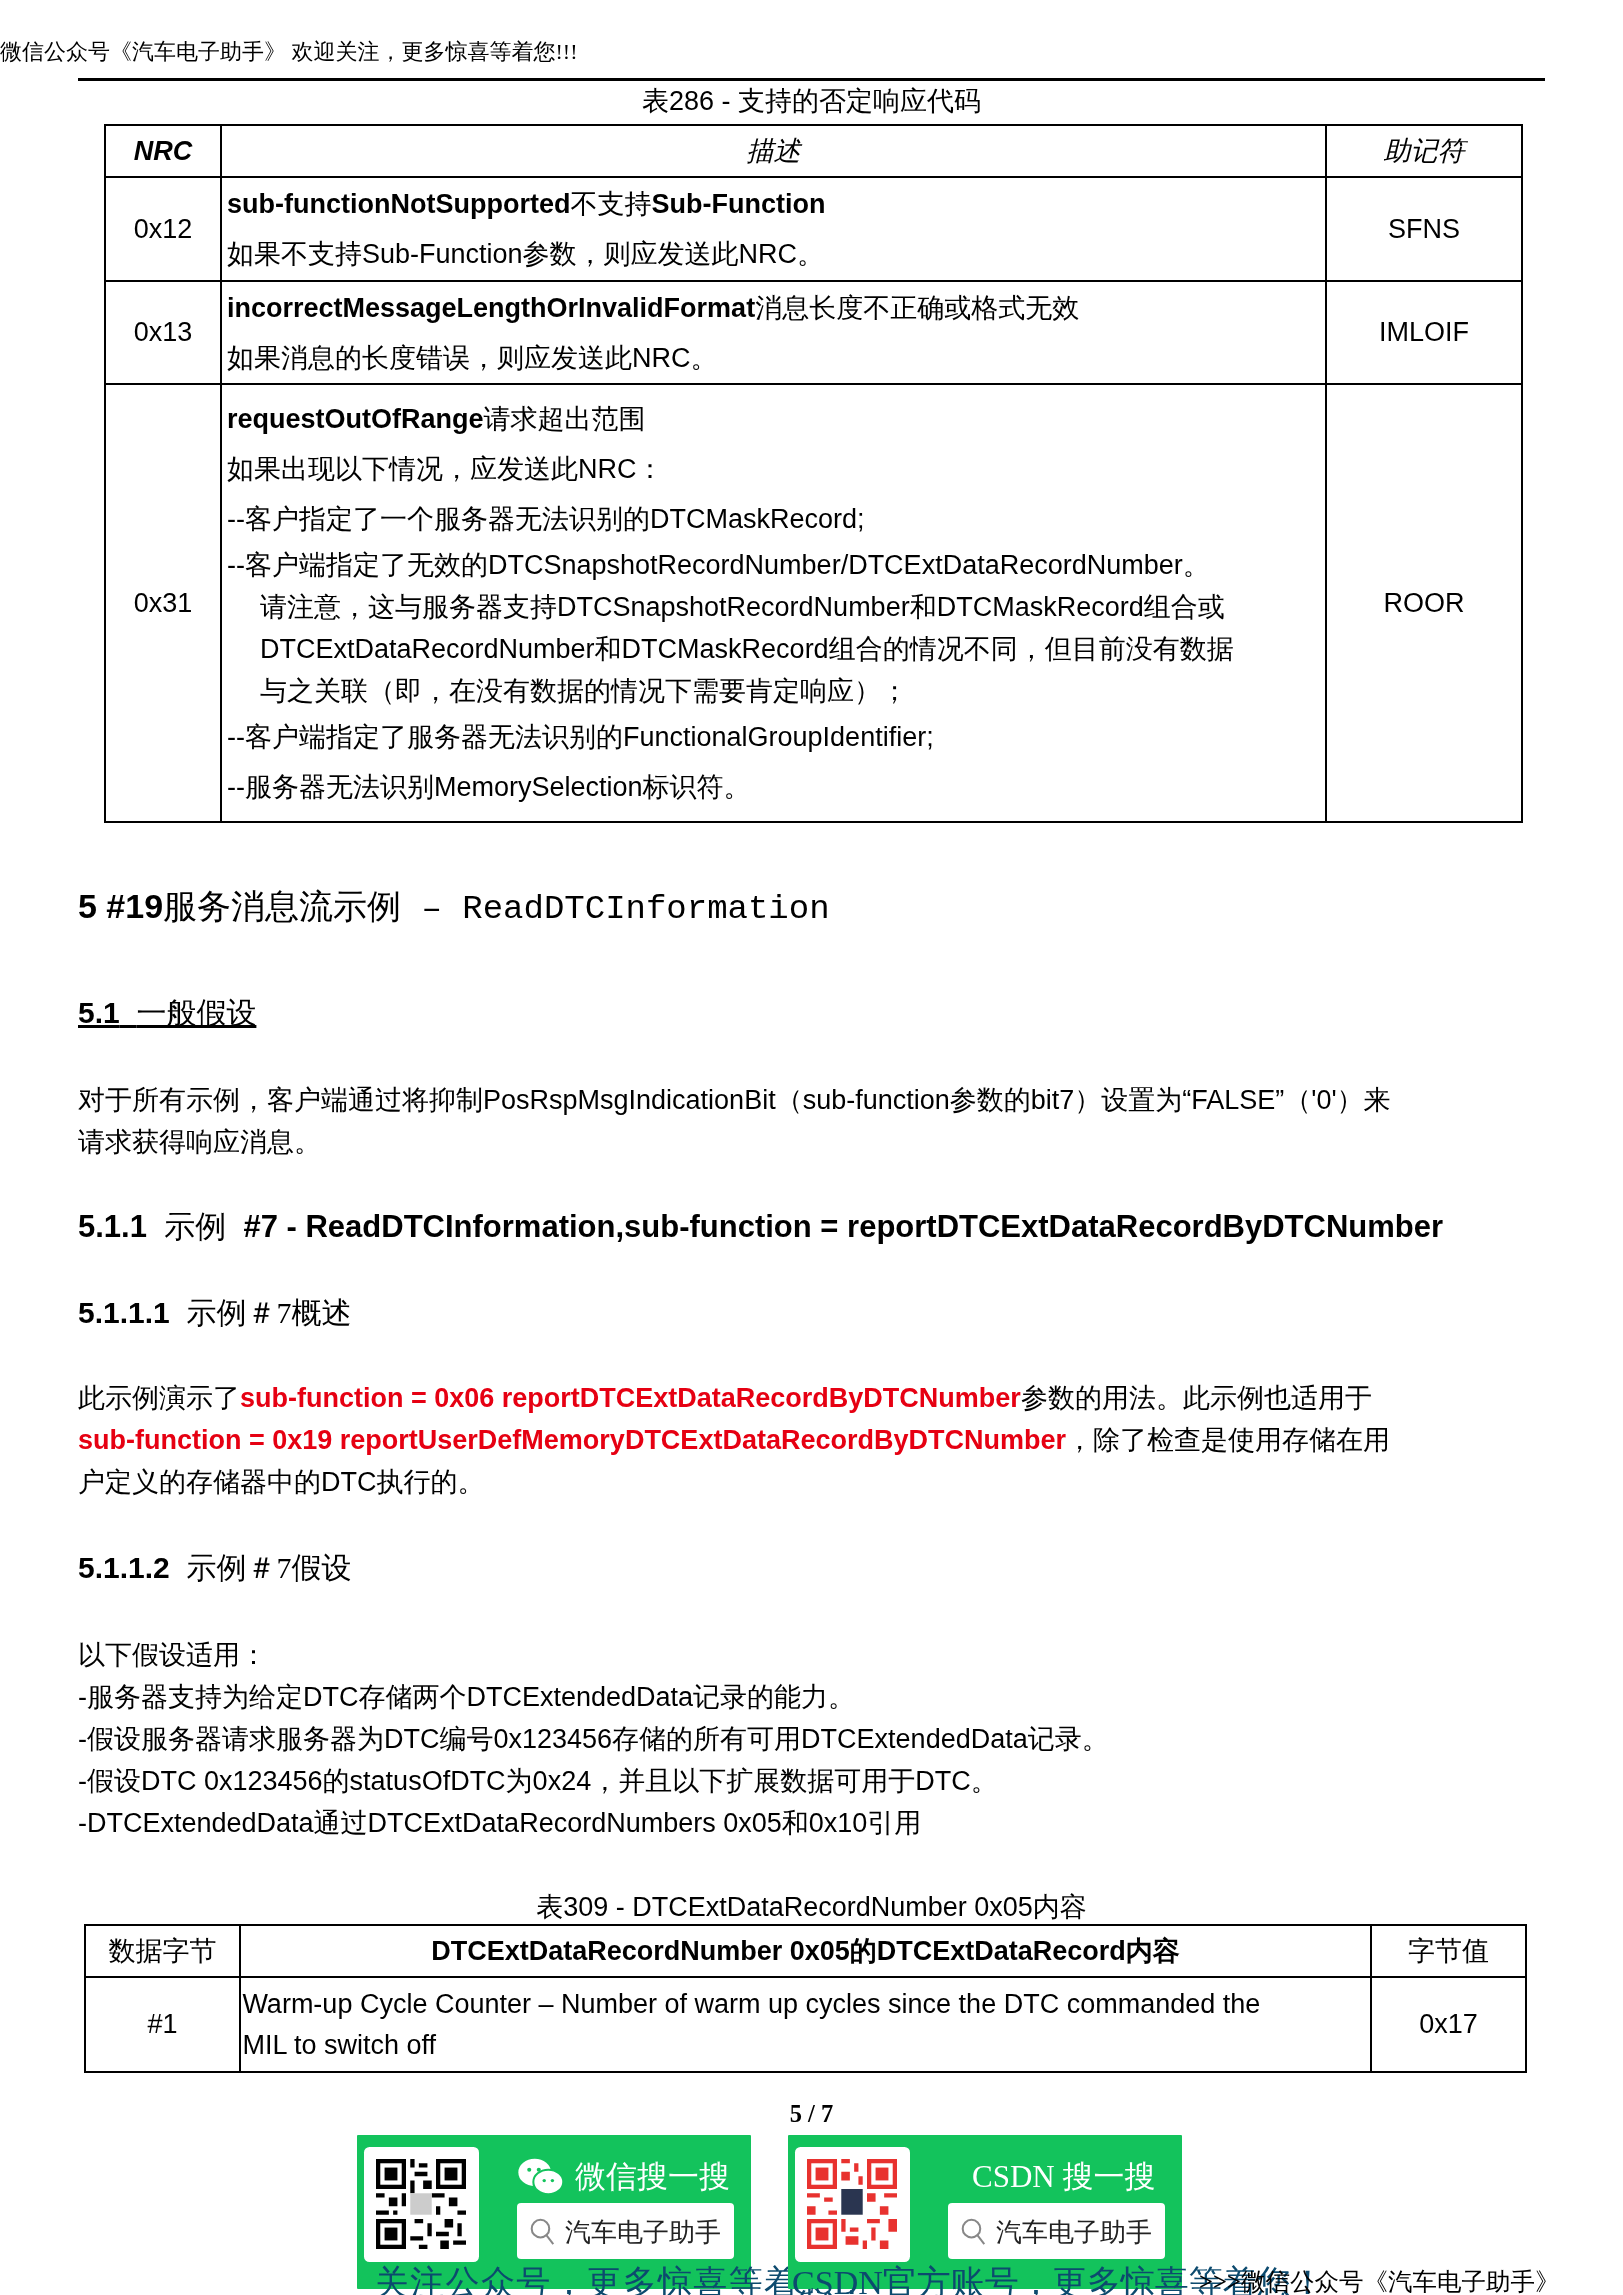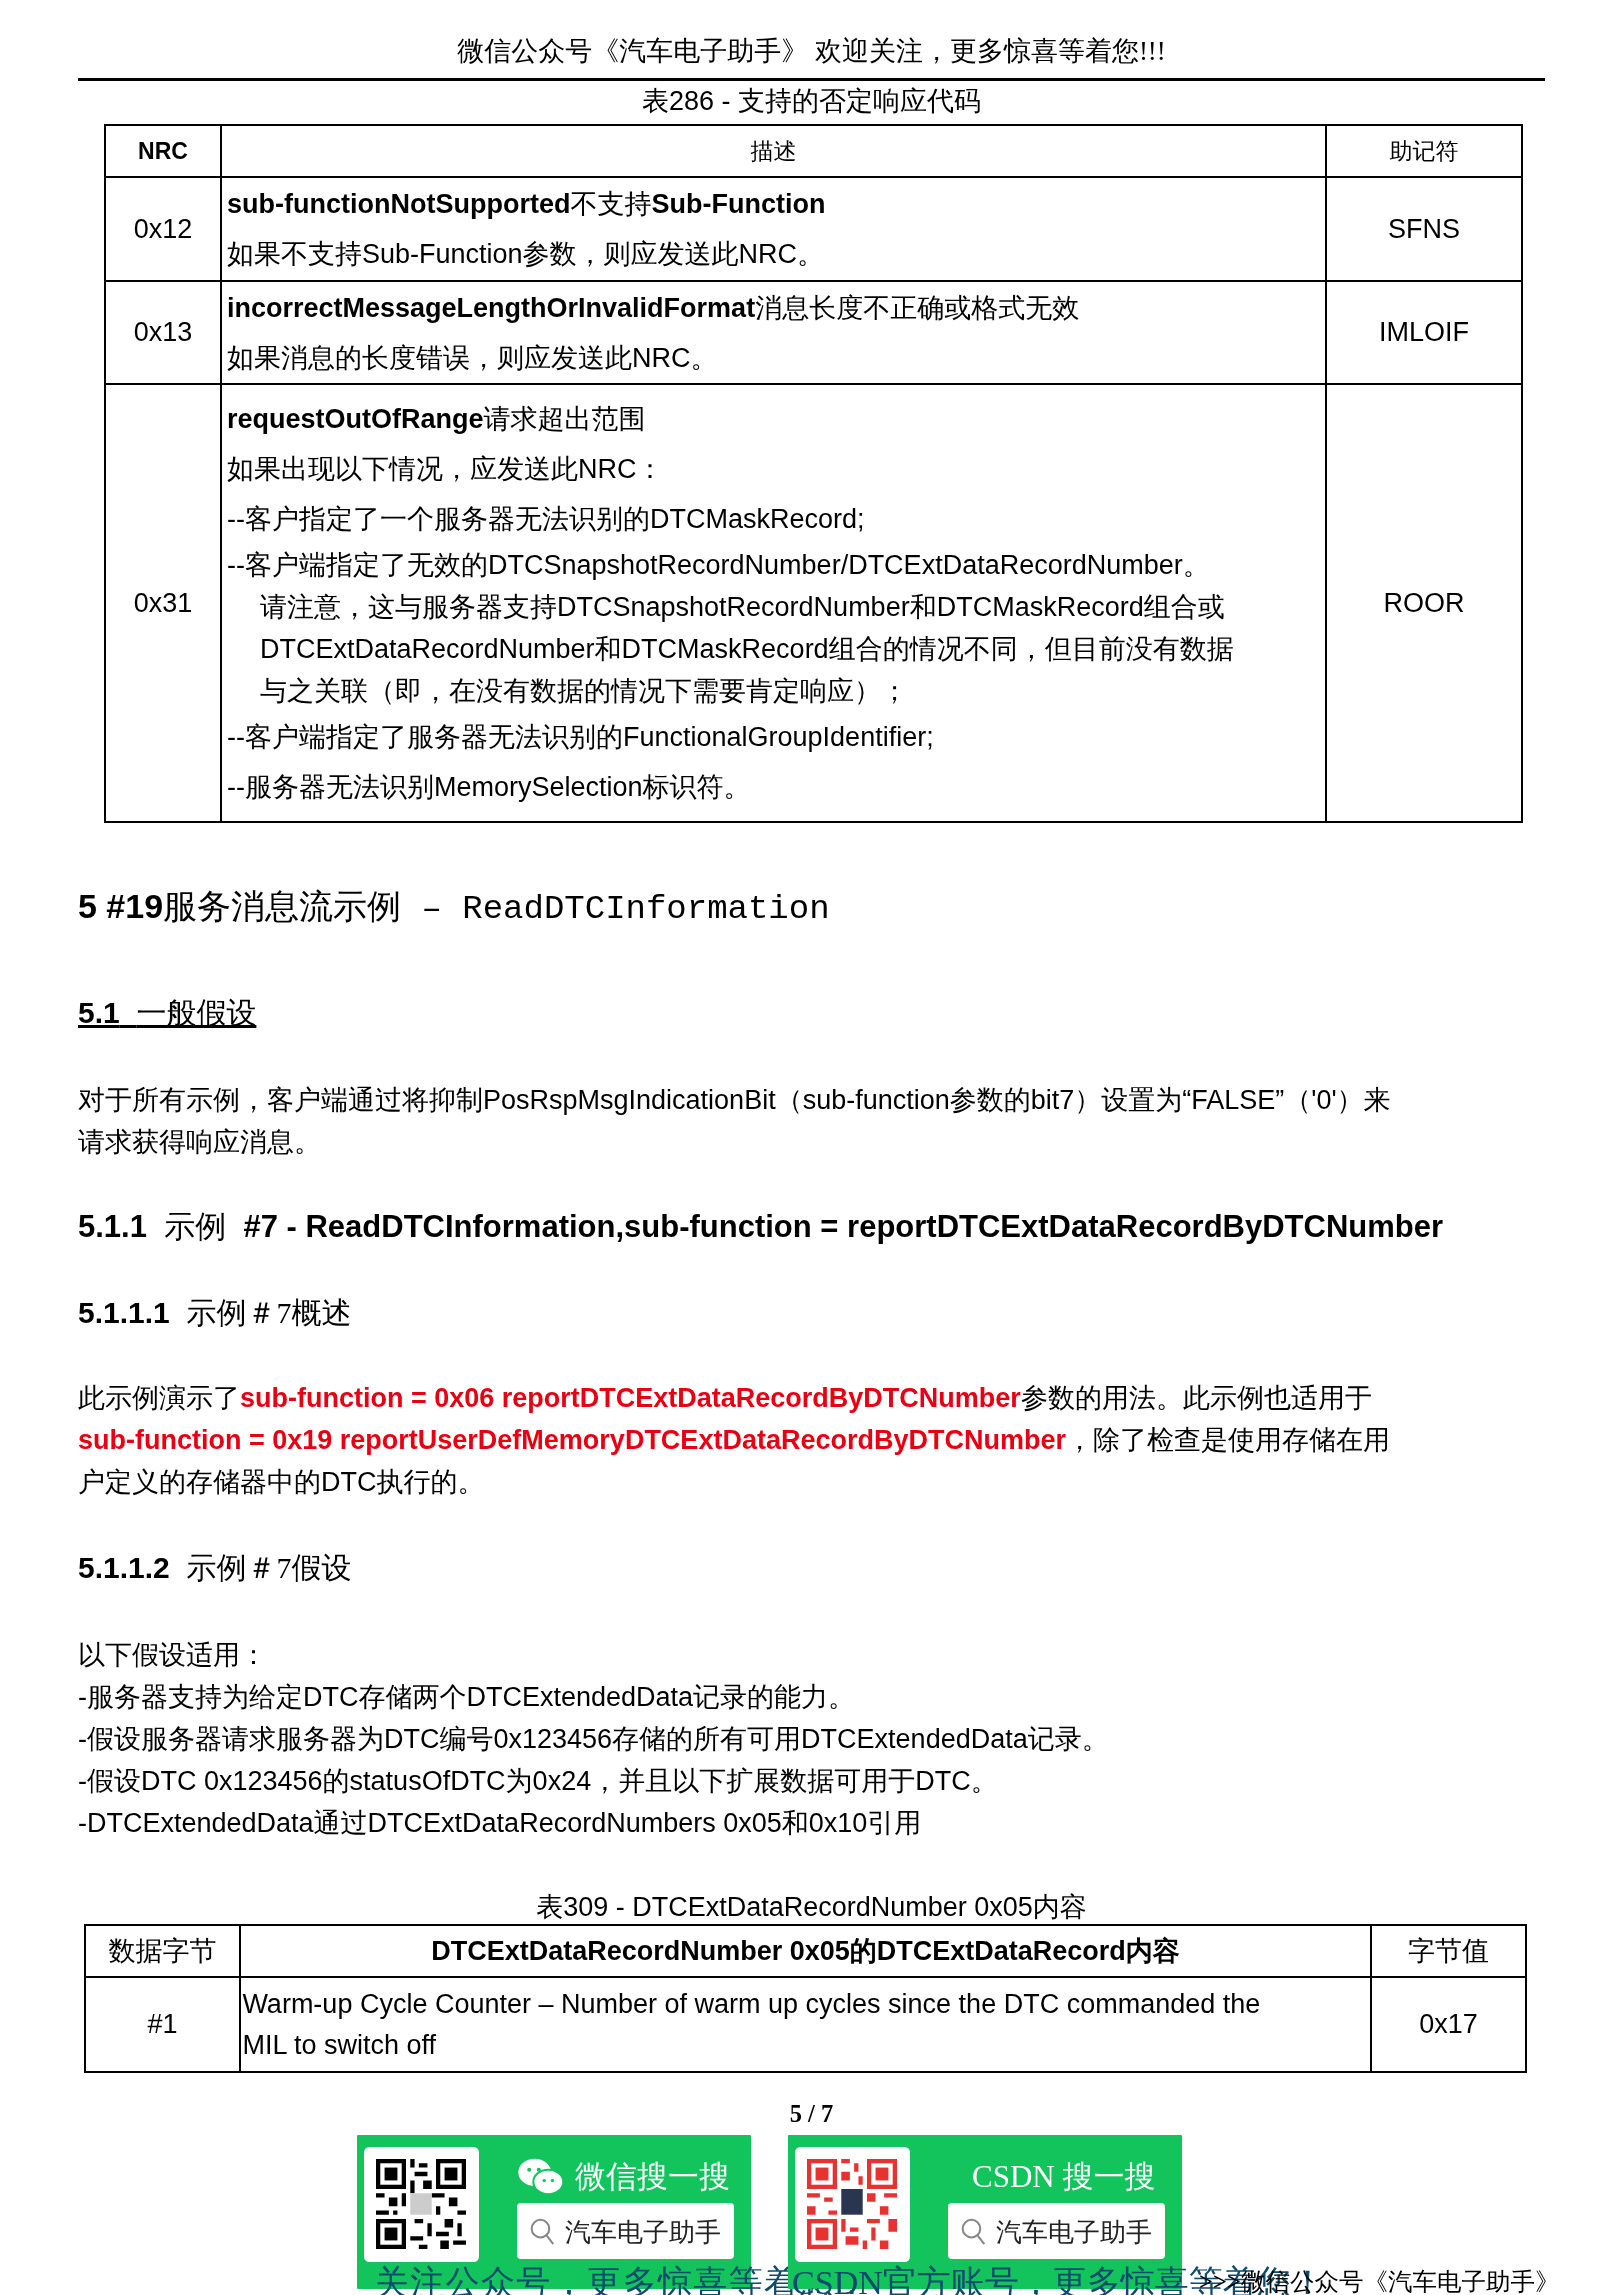--- a/index.html
+++ b/index.html
@@ -3,32 +3,32 @@
 <meta charset="utf-8">
 <style>
   html, body { margin: 0; padding: 0; background: #ffffff; }
   body { width: 1623px; height: 2295px; position: relative; overflow: hidden;
          font-family: "Liberation Sans", "DejaVu Sans", sans-serif; color: #000; }
   .abs { position: absolute; }
   .serif { font-family: "Liberation Serif", "DejaVu Serif", serif; }
   .mono { font-family: "Liberation Mono", "DejaVu Sans Mono", monospace; }
 
   
-  .page-header { left: 0; width: 1623px; top: 35px; text-align: center; font-size: 27px; line-height: 33px; }
+  .page-header { left: 0; width: 1623px; top: 35px; font-size: 22px; line-height: 33px; }
   .header-rule { left: 78px; top: 78px; width: 1467px; height: 3.4px; background: #000; }
 
   .caption { text-align: center; font-size: 27px; line-height: 33px; }
 
   
   table.doc { position: absolute; border-collapse: collapse; table-layout: fixed; }
   table.doc td, table.doc th { border: 2px solid #000; padding: 0; vertical-align: middle; }
   table.doc th { font-weight: normal; }
   .t1 { left: 104px; top: 124px; width: 1417px; }
   .t1 col.c1 { width: 116px; } .t1 col.c2 { width: 1105px; } .t1 col.c3 { width: 196px; }
-  .t1 th { height: 50px; font-size: 23px; }
+  .t1 th { height: 50px; font-size: 27px; font-style: italic; }
   .t1 td.nrc, .t1 td.mn { text-align: center; font-size: 27px; }
   .t1 td.desc { font-size: 27px; line-height: 50px; padding-left: 5px; }
   .t1 td.desc .line { display: block; white-space: nowrap; }
   .t1 td.desc .indent { padding-left: 33px; line-height: 42px; }
   .bold { font-weight: bold; }
 
   .t2 { left: 84px; top: 1924px; width: 1441px; }
   .t2 col.c1 { width: 155px; } .t2 col.c2 { width: 1131px; } .t2 col.c3 { width: 155px; }
   .t2 th { height: 50px; font-size: 27px; }
   .t2 td { font-size: 27px; }

